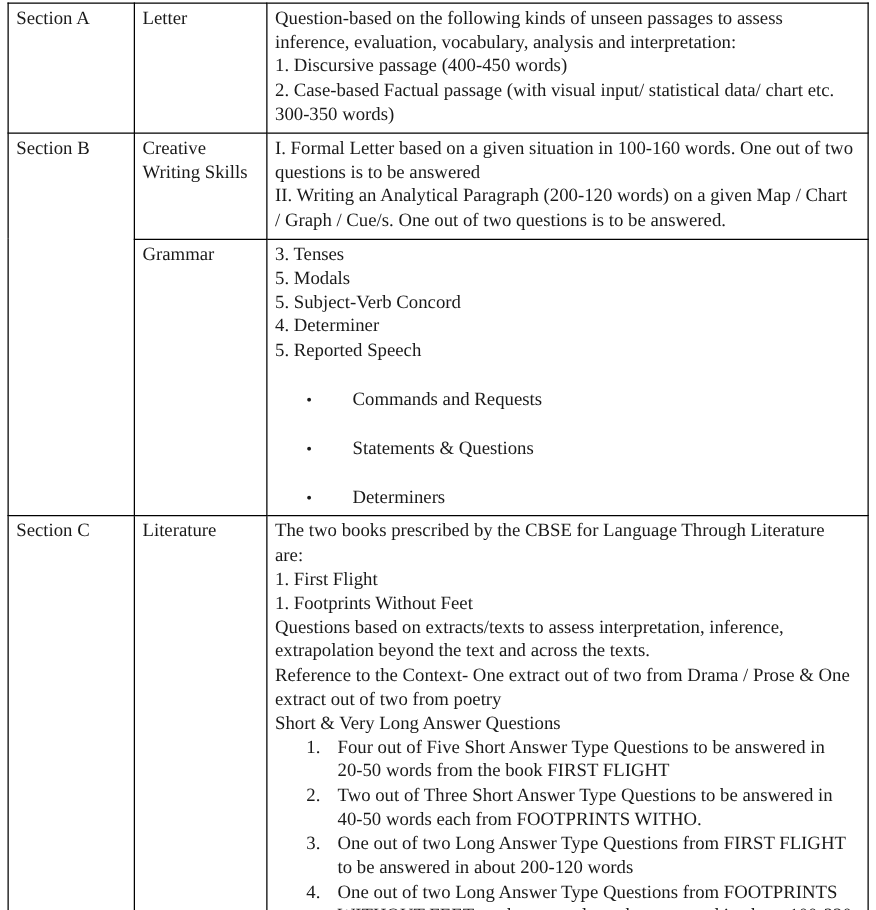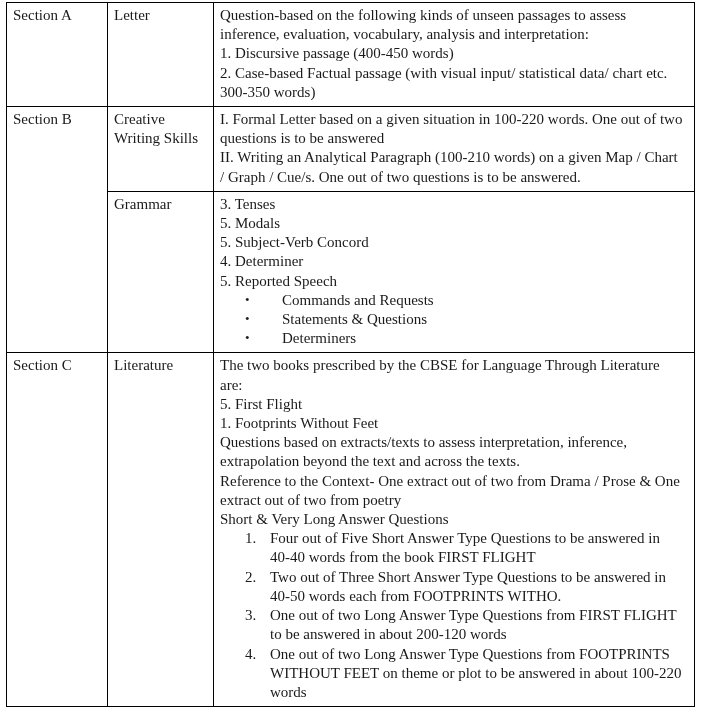--- a/index.html
+++ b/index.html
@@ -45,20 +45,21 @@
 
   ul.bullets {
     list-style: none;
     margin: 0;
     padding: 0;
   }
   ul.bullets > li {
     position: relative;
     padding-left: 62px;
     line-height: 19.2px;
+    margin-top: 20px;
   }
   ul.bullets > li::before {
     content: "\2022";
     position: absolute;
     left: 25px;
     top: -1px;
     font-size: 13px;
     line-height: 19.2px;
   }
 
@@ -109,22 +110,22 @@
       </tr>
 
       <tr>
         <td rowspan="2">
           <span class="line">Section B</span>
         </td>
         <td>
           <span class="line">Creative Writing Skills</span>
         </td>
         <td>
-          <span class="line">I. Formal Letter based on a given situation in 100-220 words. One out of two questions is to be answered</span>
-          <span class="line">II. Writing an Analytical Paragraph (100-210 words) on a given Map / Chart / Graph / Cue/s. One out of two questions is to be answered.</span>
+          <span class="line">I. Formal Letter based on a given situation in 100-160 words. One out of two questions is to be answered</span>
+          <span class="line">II. Writing an Analytical Paragraph (200-120 words) on a given Map / Chart / Graph / Cue/s. One out of two questions is to be answered.</span>
         </td>
       </tr>
 
       <tr>
         <td>
           <span class="line">Grammar</span>
         </td>
         <td>
           <span class="line">3. Tenses</span>
           <span class="line">5. Modals</span>
@@ -141,27 +142,27 @@
 
       <tr>
         <td>
           <span class="line">Section C</span>
         </td>
         <td>
           <span class="line">Literature</span>
         </td>
         <td>
           <span class="line">The two books prescribed by the CBSE for Language Through Literature are:</span>
-          <span class="line">5. First Flight</span>
+          <span class="line">1. First Flight</span>
           <span class="line">1. Footprints Without Feet</span>
           <span class="line">Questions based on extracts/texts to assess interpretation, inference, extrapolation beyond the text and across the texts.</span>
           <span class="line">Reference to the Context- One extract out of two from Drama / Prose &amp; One extract out of two from poetry</span>
           <span class="line">Short &amp; Very Long Answer Questions</span>
           <ol class="numlist">
-            <li>Four out of Five Short Answer Type Questions to be answered in 40-40 words from the book FIRST FLIGHT</li>
+            <li>Four out of Five Short Answer Type Questions to be answered in 20-50 words from the book FIRST FLIGHT</li>
             <li>Two out of Three Short Answer Type Questions to be answered in 40-50 words each from FOOTPRINTS WITHO.</li>
             <li>One out of two Long Answer Type Questions from FIRST FLIGHT to be answered in about 200-120 words</li>
             <li>One out of two Long Answer Type Questions from FOOTPRINTS WITHOUT FEET on theme or plot to be answered in about 100-220 words</li>
           </ol>
         </td>
       </tr>
 
     </tbody>
   </table>
 

